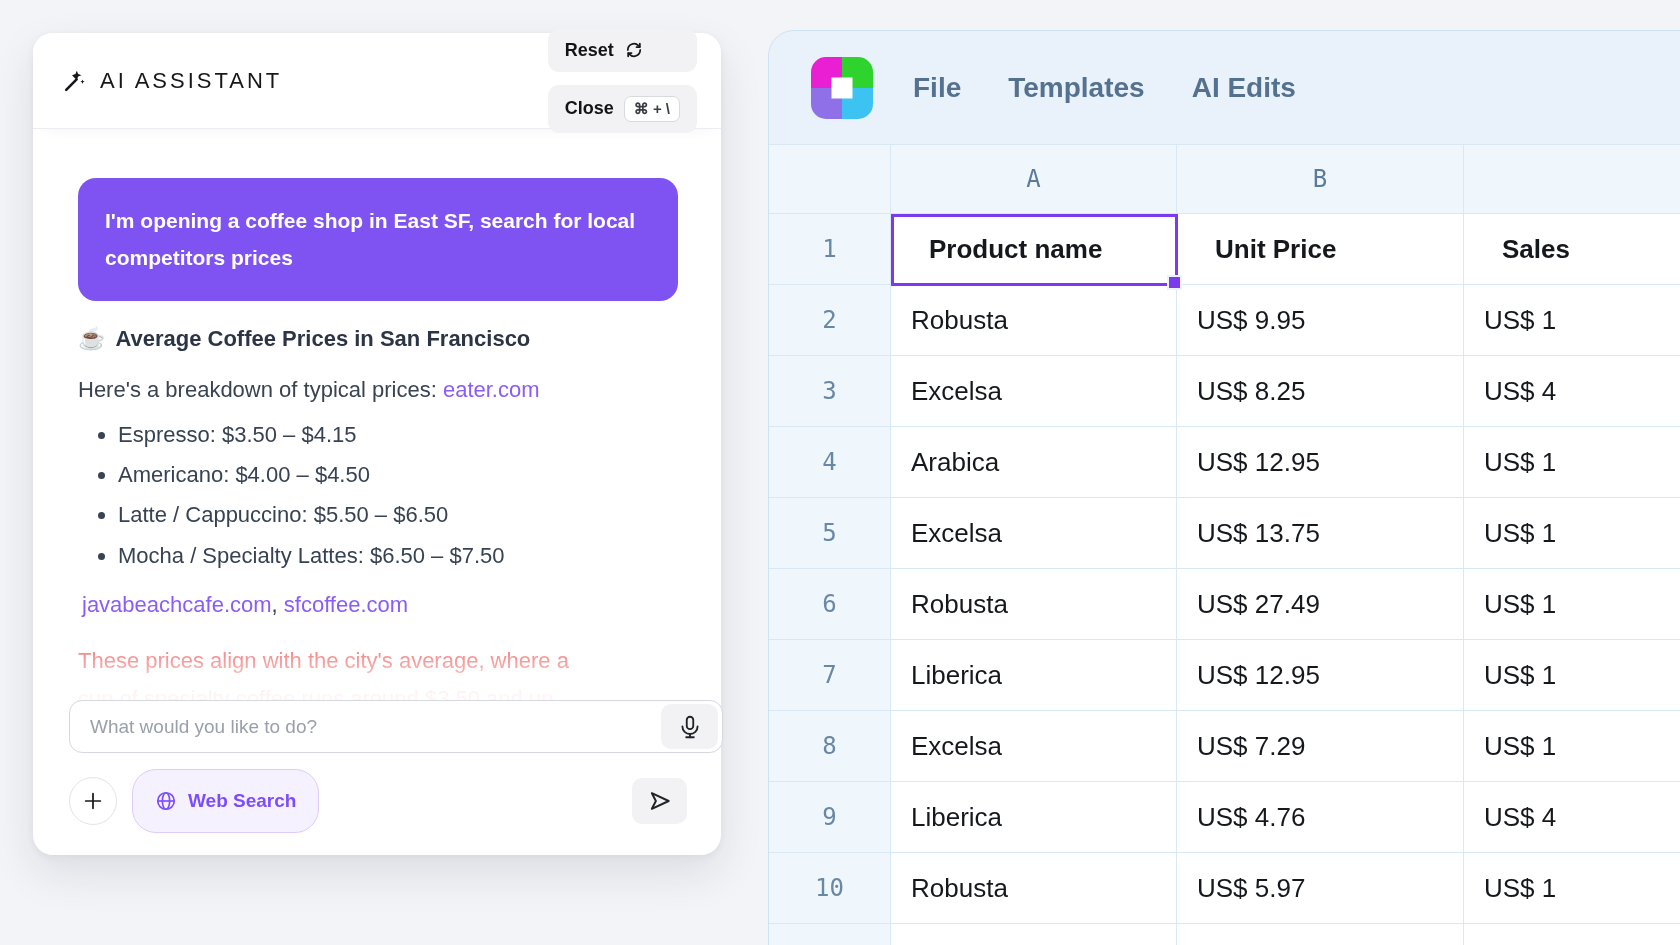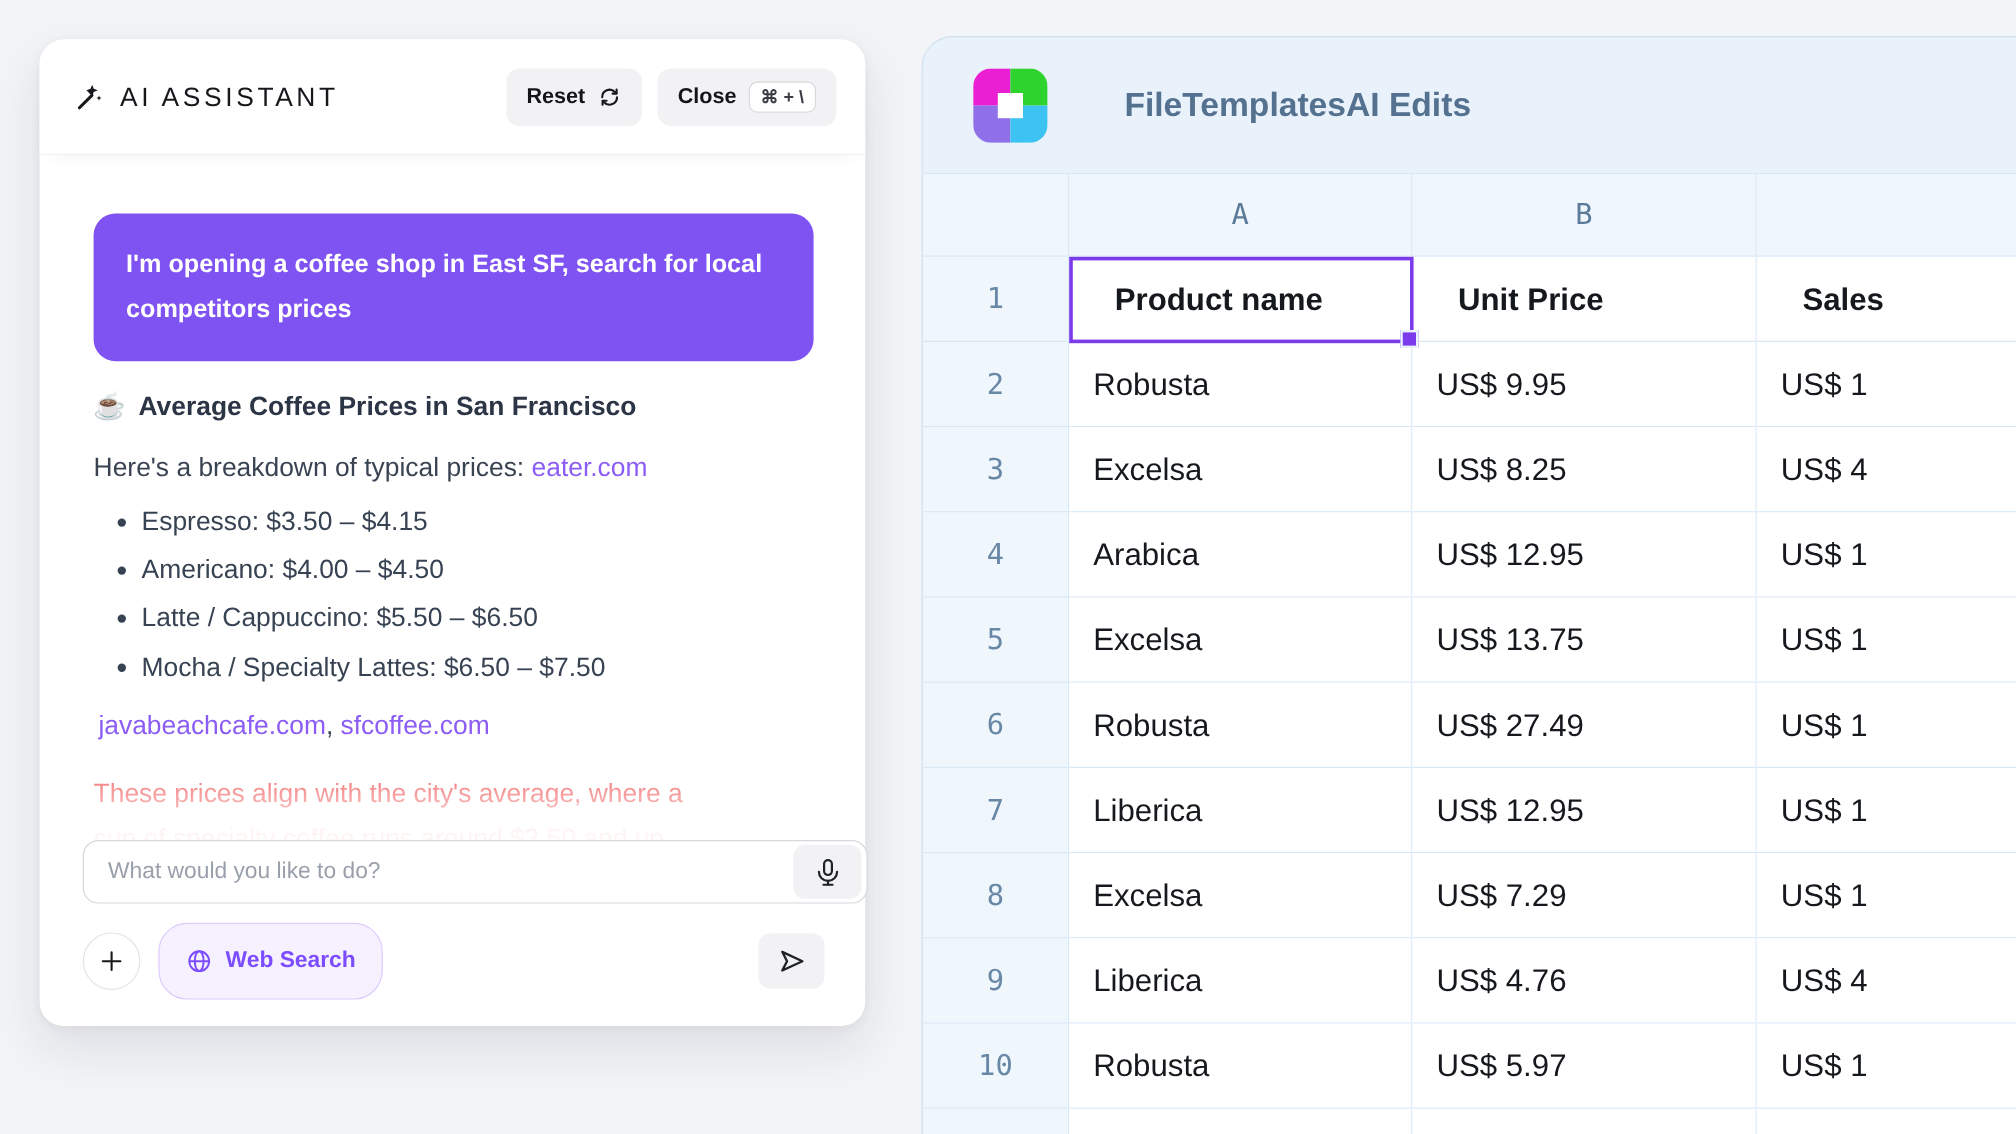--- a/index.html
+++ b/index.html
@@ -17,21 +17,21 @@
   }
   .chat-header{
     height:95px;display:flex;align-items:center;justify-content:space-between;
     padding:0 24px 0 30px;background:#fff;border-radius:20px 20px 0 0;
     border-bottom:1px solid #ededf1;
     box-shadow:0 8px 16px -10px rgba(20,24,40,.07);
     position:relative;z-index:3;
   }
   .brand{display:flex;align-items:center;gap:13px;}
   .brand-title{font-size:22px;font-weight:400;letter-spacing:3px;color:#17181b;}
-  .hdr-buttons{display:flex;gap:13px;}
+  .hdr-buttons{display:flex;gap:13px;flex-direction:column;}
   .hdr-btn{
     display:flex;align-items:center;gap:10px;background:#f2f2f4;border:none;
     border-radius:11px;padding:11px 17px;font-size:18px;font-weight:700;
     color:#131417;font-family:inherit;cursor:pointer;
   }
   .kbd{
     background:#fff;border:1px solid #d8dade;border-radius:7px;
     padding:3px 9px;font-size:15px;font-weight:600;color:#3a3d44;
   }
 
@@ -105,21 +105,21 @@
   }
   .logo i{display:block;}
   .logo .q1{background:#ea1ed2;}
   .logo .q2{background:#2ed32e;}
   .logo .q3{background:#8f70e9;}
   .logo .q4{background:#3cc3f2;}
   .logo::after{
     content:"";position:absolute;left:50%;top:50%;transform:translate(-50%,-50%);
     width:21px;height:21px;background:#fff;
   }
-  .sheet-menu{margin-left:64px;display:flex;}
+  .sheet-menu{margin-left:40px;display:flex;gap:47px;}
   .menu-item{font-size:28px;font-weight:600;color:#54718f;cursor:pointer;}
 
   .grid{
     position:absolute;left:0;top:113px;right:0;
     display:grid;
     grid-template-columns:122px 286px 287px 1fr;
     grid-template-rows:70px repeat(11,71px);
   }
   .gcell{
     background:#fff;border-right:1px solid #d9e8f5;border-bottom:1px solid #d9e8f5;

